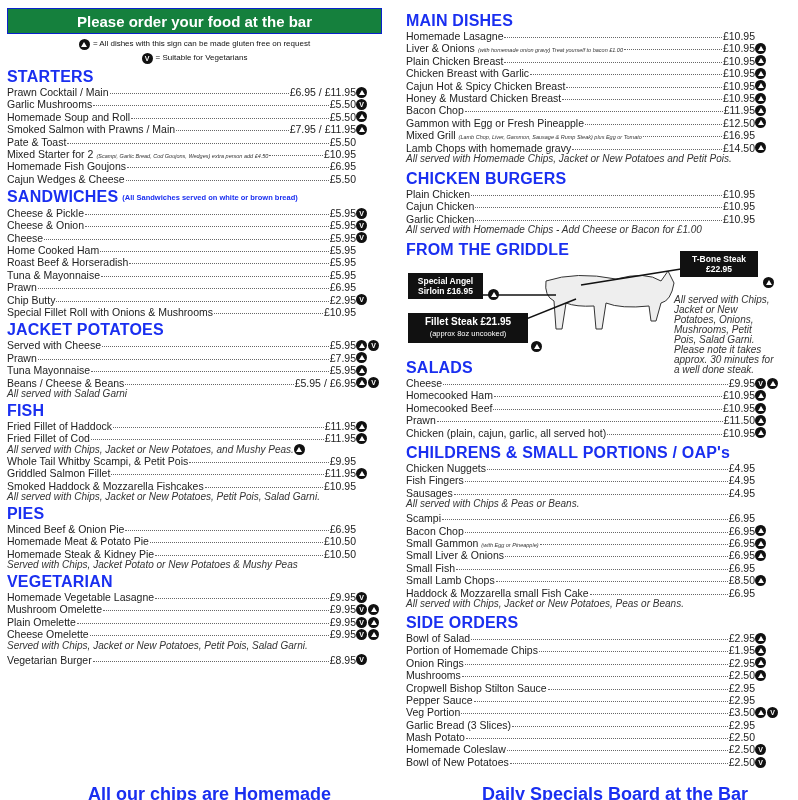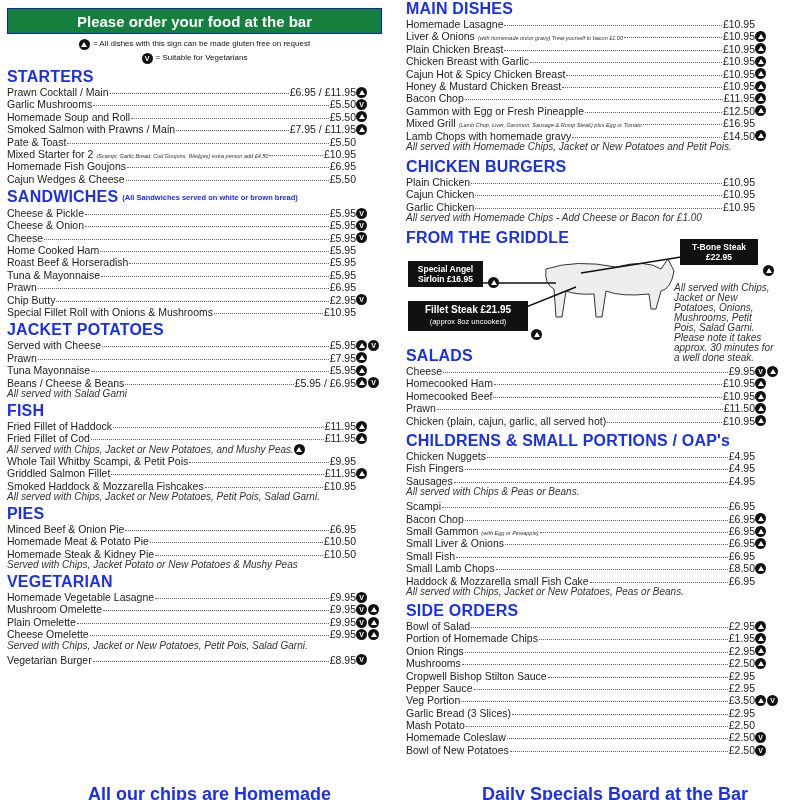--- a/index.html
+++ b/index.html
@@ -327,21 +327,21 @@
         <span class="dots"></span>
         <span class="price">£8.95</span>
         <span class="icons">
           <span class="ic">V</span>
         </span>
       </div>
     </div>
 </div>
 
 <div class="col col-right">
-  <div class="h" style="margin-top:0">MAIN DISHES</div>
+  <div class="h" style="margin-top:12px">MAIN DISHES</div>
   <div>
       <div class="item">
         <span class="name">Homemade Lasagne</span>
         <span class="dots"></span>
         <span class="price">£10.95</span>
         <span class="icons"></span>
       </div>
       <div class="item">
         <span class="name">Liver &amp; Onions</span>
         <span class="note">(with homemade onion gravy) Treat yourself to bacon £1.00</span>

